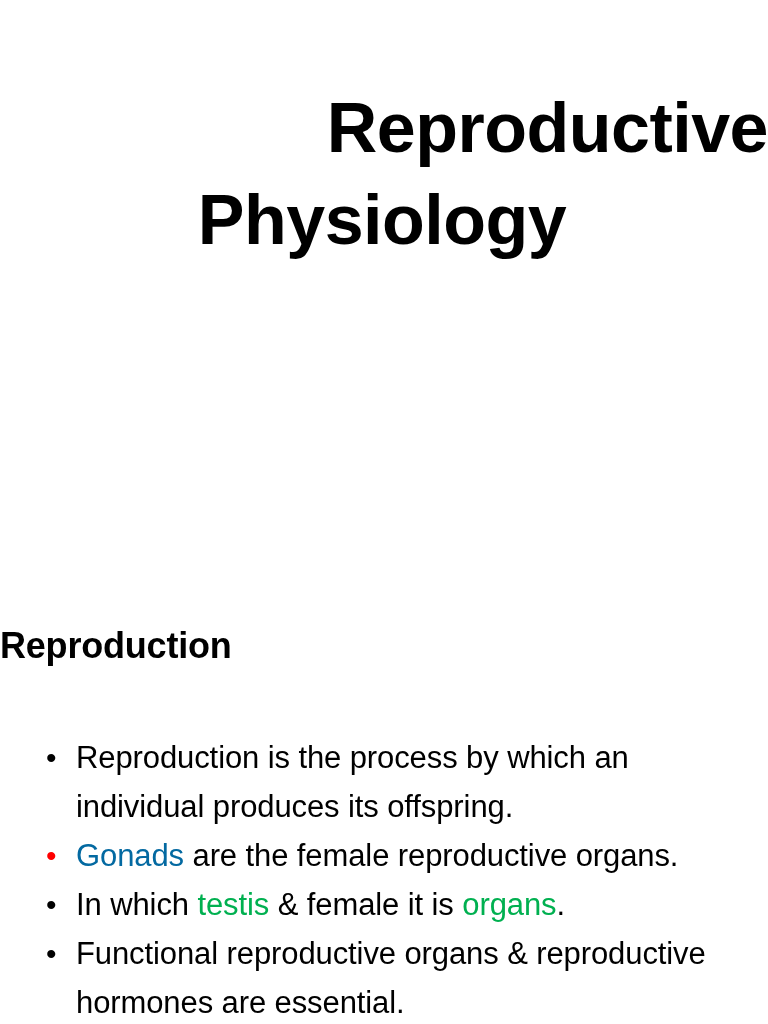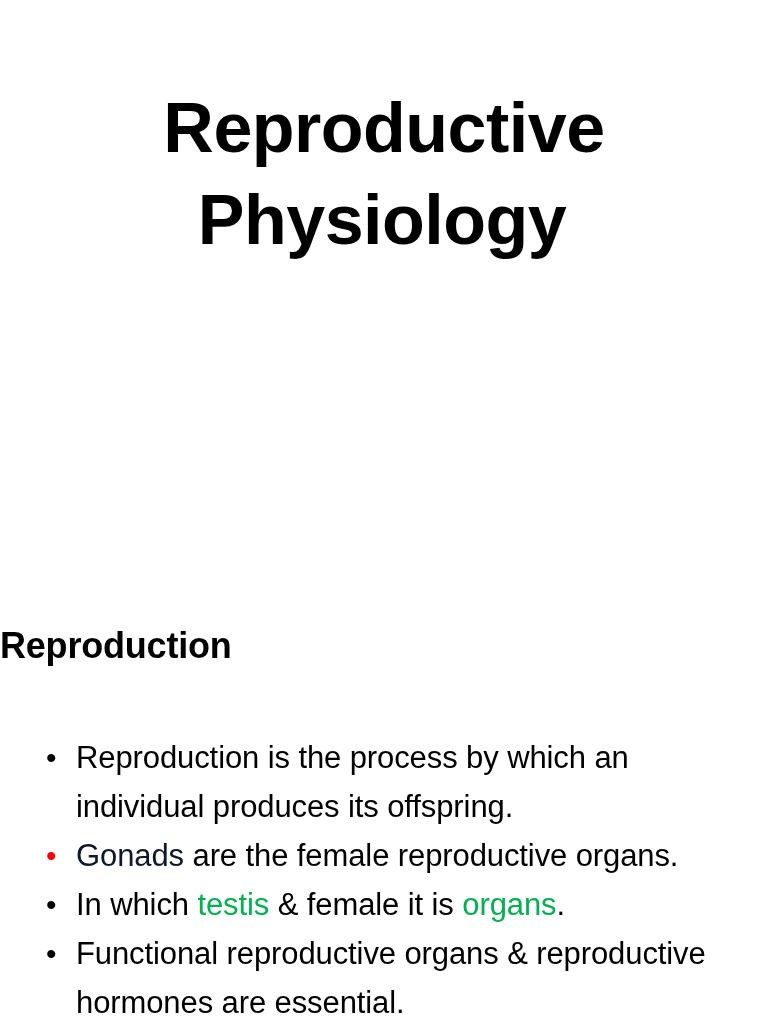--- a/index.html
+++ b/index.html
@@ -28,21 +28,21 @@
     text-align: center;
   }
   .title-line {
     font-size: 70px;
     font-weight: 700;
     line-height: 1.32;
     letter-spacing: -0.5px;
     color: #000000;
     white-space: nowrap;
   }
-  .title-line.line-1 { padding-right: 0; }
+  .title-line.line-1 { padding-right: 0; text-align: right; }
   .title-line.line-2 { padding-right: 4px; }
 
   
   .section-heading {
     position: absolute;
     left: 0;
     right: 0;
     top: 624px;
     text-align: left;
     font-size: 36px;
@@ -93,18 +93,18 @@
 
   <div class="title-block">
     <div class="title-line line-1">Reproductive</div>
     <div class="title-line line-2">Physiology</div>
   </div>
 
   <div class="section-heading">Reproduction</div>
 
   <ul class="bullet-list">
       <li class="bullet-item"><span class="bullet-marker" style="color: rgb(0, 0, 0);">•</span><span><span>Reproduction is the process by which an individual produces its offspring.</span></span></li>
-      <li class="bullet-item accent-red"><span class="bullet-marker" style="color: rgb(255, 0, 0);">•</span><span><span style="color: #0f172a;">Gonads</span><span> are the female reproductive organs.</span></span></li>
+      <li class="bullet-item accent-red"><span class="bullet-marker" style="color: rgb(255, 0, 0);">•</span><span><span style="color: #0369a1;">Gonads</span><span> are the female reproductive organs.</span></span></li>
       <li class="bullet-item"><span class="bullet-marker" style="color: rgb(0, 0, 0);">•</span><span><span>In which </span><span style="color: rgb(0, 176, 80);">testis</span><span> &amp; female it is </span><span style="color: rgb(0, 176, 80);">organs</span><span>.</span></span></li>
       <li class="bullet-item"><span class="bullet-marker" style="color: rgb(0, 0, 0);">•</span><span><span>Functional reproductive organs &amp; reproductive hormones are essential.</span></span></li>
     </ul>
 
 </div>
 
 </body></html>

